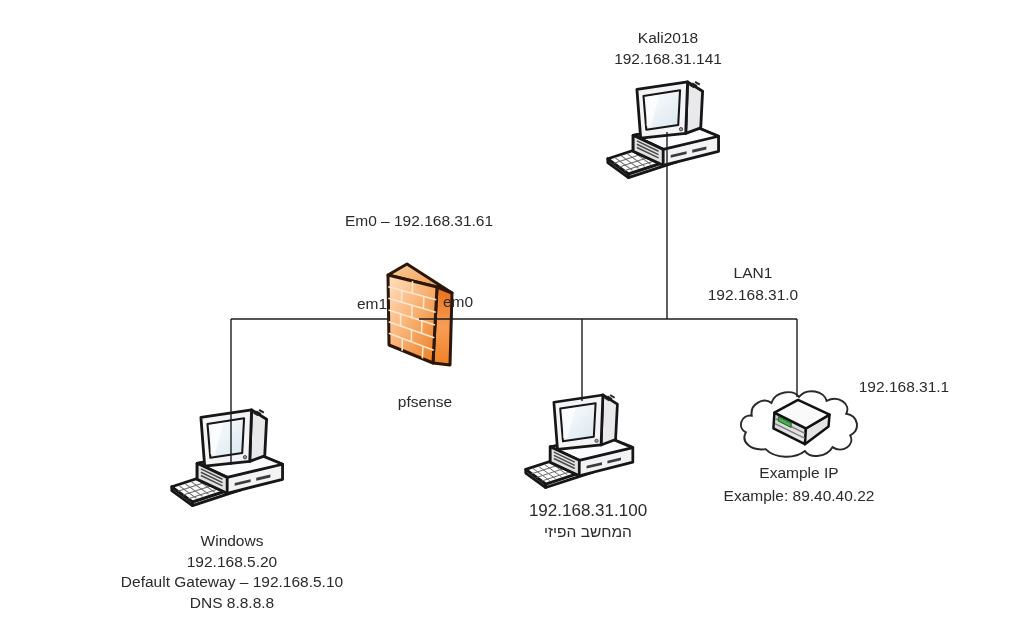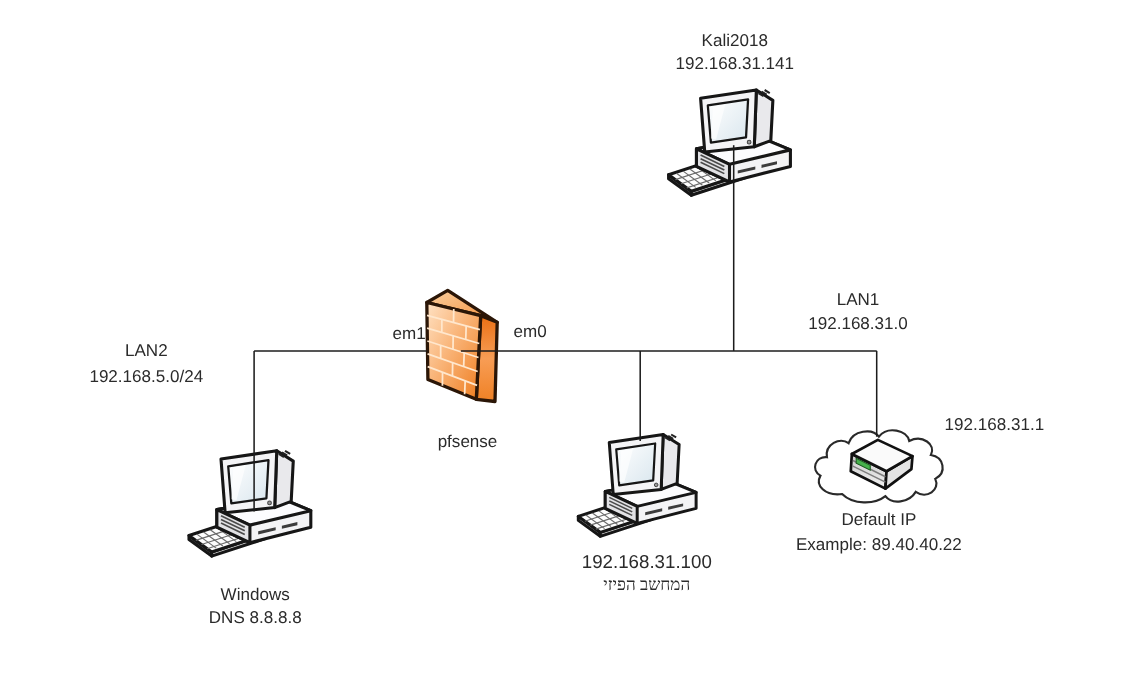--- a/index.html
+++ b/index.html
@@ -20,21 +20,21 @@
     white-space:nowrap;
     color:#2b2b2b;
   }
   .lbl div{white-space:nowrap;}
   .icon{position:absolute;}
   #overlay{
     position:absolute;left:0;top:0;width:1024px;height:621px;
     pointer-events:none;
   }
   .phys-ip{font-size:17px;}
-  .phys-name{font-size:15.5px;font-family:Liberation Serif, serif;}
+  .phys-name{font-size:15.5px;}
 </style>
 </head>
 <body>
 
 <div class="canvas">
 
   <svg width="0" height="0" style="position:absolute" aria-hidden="true">
     <defs>
       <linearGradient id="g-screen" x1="0" y1="0" x2="1" y2="1">
         <stop offset="0" stop-color="#ffffff"></stop>
@@ -173,48 +173,47 @@
       <line x1="797" y1="319" x2="797" y2="397"></line>
     </g>
   </svg>
 
   <div class="lbl" style="left:668px;top:27px">
     <div>Kali2018</div>
     <div>192.168.31.141</div>
   </div>
 
   <div class="lbl" style="left:419px;top:211px;line-height:20px">
+    <div>Em0 – 192.168.31.61</div>
   </div>
 
   <div class="lbl" style="left:372px;top:293px">em1</div>
 
-  <div class="lbl" style="left:482px;top:291px">em0</div>
+  <div class="lbl" style="left:458px;top:291px">em0</div>
 
   <div class="lbl" style="left:425px;top:391px">pfsense</div>
 
-  <div class="lbl" style="left:780px;top:262px;line-height:22px">
+  <div class="lbl" style="left:753px;top:262px;line-height:22px">
     <div>LAN1</div>
     <div>192.168.31.0</div>
   </div>
 
-  <div class="lbl" style="left:133px;top:308px;line-height:23px">
-    <div>LAN2</div>
-    <div>192.168.5.0/24</div>
-  </div>
 
   <div class="lbl" style="left:232px;top:531px;line-height:20.5px">
     <div>Windows</div>
+    <div>192.168.5.20</div>
+    <div>Default Gateway – 192.168.5.10</div>
     <div>DNS 8.8.8.8</div>
   </div>
 
   <div class="lbl" style="left:588px;top:500px;line-height:21px">
     <div class="phys-ip">192.168.31.100</div>
     <div class="phys-name" dir="rtl">המחשב הפיזי</div>
   </div>
 
   <div class="lbl" style="left:904px;top:376px">192.168.31.1</div>
 
   <div class="lbl" style="left:799px;top:461px;line-height:23px">
-    <div>Default IP</div>
+    <div>Example IP</div>
     <div>Example: 89.40.40.22</div>
   </div>
 
 </div>
 
 </body></html>

